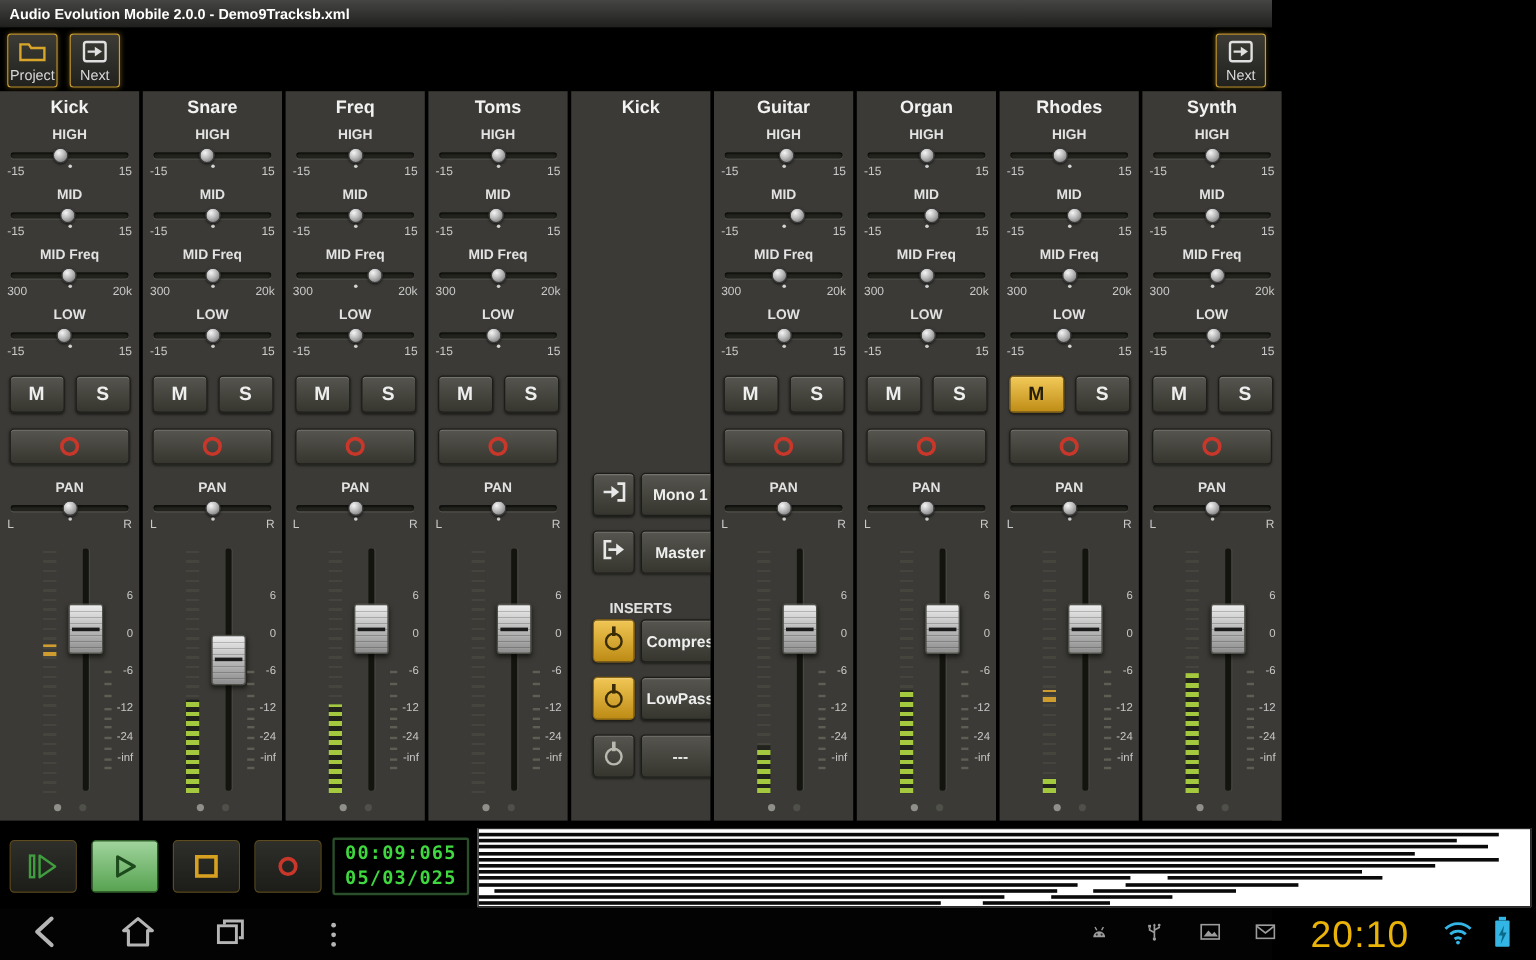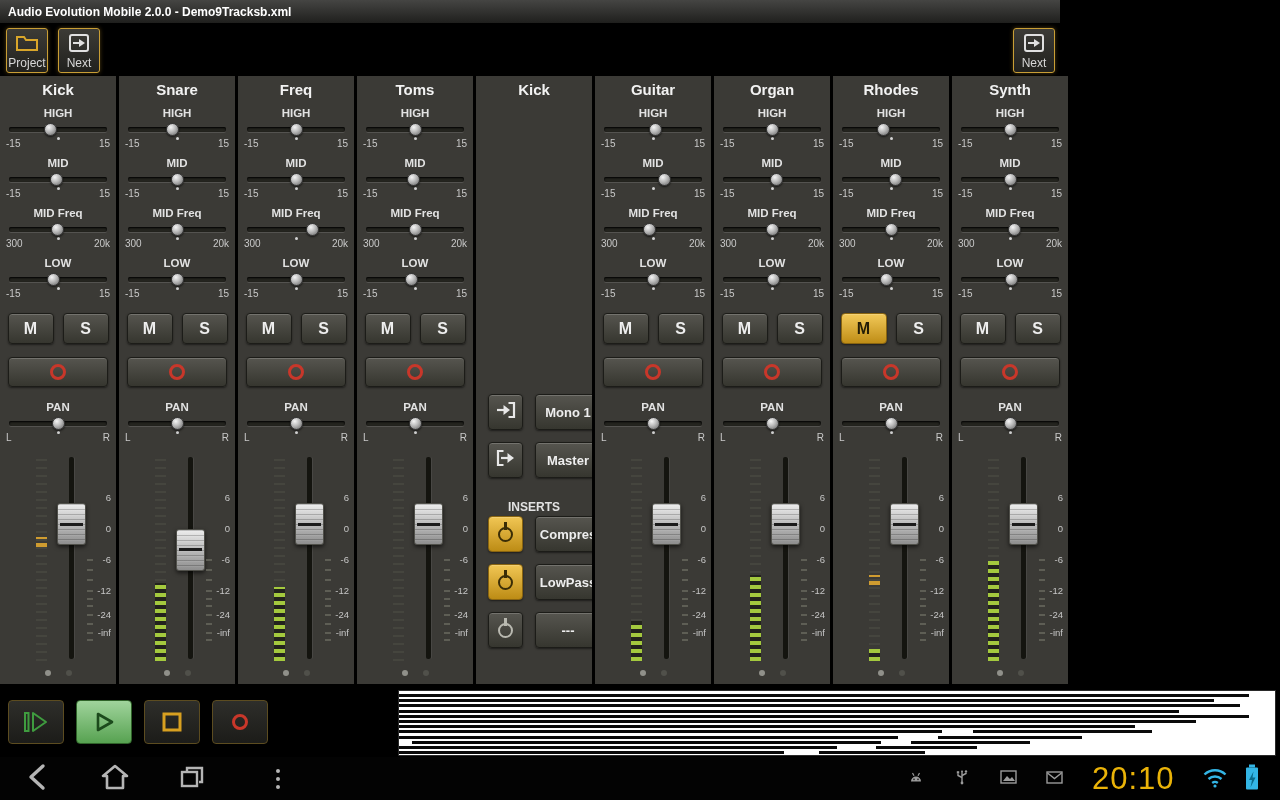--- a/index.html
+++ b/index.html
@@ -56,21 +56,21 @@
       linear-gradient(#ededed,#bfbfbf 45%,#8e8e8e);
     box-shadow:0 2px 4px rgba(0,0,0,.6)}
   .fcap::after{content:"";position:absolute;left:2px;right:2px;top:50%;height:3px;margin-top:-1.5px;background:#1b1b1b}
   .scl{position:absolute;right:5px;width:24px;text-align:right;font-size:9.5px;color:#c6c6c6;transform:translateY(-50%)}
   .tick{position:absolute;right:23px;width:6px;height:2px;background:#5e5e55}
   .dots{position:absolute;bottom:8px;left:0;right:0;display:flex;justify-content:center;gap:15px}
   .dot{width:6px;height:6px;border-radius:50%;background:#90908a}
   .dot.dim{background:#50504a}
 
   
-  .brow{position:absolute;left:12px;display:flex;gap:12px}
+  .brow{position:absolute;left:18px;display:flex;gap:5px}
   .iconbtn{width:35px;height:36px}
   .iconbtn.pon{background:linear-gradient(#f1c654,#bd8c15);border-color:#8a6510}
   .lblbtn{width:66px;height:36px;font-size:13px;font-weight:bold}
   .insl{position:absolute;top:424px;left:0;right:0;text-align:center;font-size:12px;font-weight:bold;color:#e2e2e2}
   .pwr{position:relative;display:block;width:15px;height:15px;border:2.5px solid #b9b9b0;border-radius:50%}
   .pwr::after{content:"";position:absolute;left:50%;top:-7px;width:3px;height:8px;margin-left:-1.5px;background:#b9b9b0}
   .pon .pwr{border-color:#3a2d06}
   .pon .pwr::after{background:#3a2d06}
 
   
@@ -953,20 +953,24 @@
       </svg>
     </div>
     <div class="tpbtn" style="left:144px">
       <svg width="24" height="24" viewBox="0 0 24 24">
         <rect x="4" y="4" width="16" height="16" fill="none" stroke="#d8a020" stroke-width="3"></rect>
       </svg>
     </div>
     <div class="tpbtn" style="left:212px">
       <div class="reccirc"></div>
     </div>
+    <div class="timedisp">
+      <div class="tl">00:09:065</div>
+      <div class="tl">05/03/025</div>
+    </div>
     <div class="overview" id="overview">
         <div class="ovseg" style="top: 3px; left: 0%; width: 97%;"></div>
         <div class="ovseg" style="top: 8.2px; left: 0%; width: 93%;"></div>
         <div class="ovseg" style="top: 13.4px; left: 0%; width: 96%;"></div>
         <div class="ovseg" style="top: 18.6px; left: 0%; width: 89%;"></div>
         <div class="ovseg" style="top: 23.8px; left: 0%; width: 97%;"></div>
         <div class="ovseg" style="top: 29px; left: 0%; width: 91%;"></div>
         <div class="ovseg" style="top: 34.2px; left: 0%; width: 84%;"></div>
         <div class="ovseg" style="top: 39.4px; left: 0%; width: 62%;"></div>
         <div class="ovseg" style="top: 39.4px; left: 65.5%; width: 20.5%;"></div>

